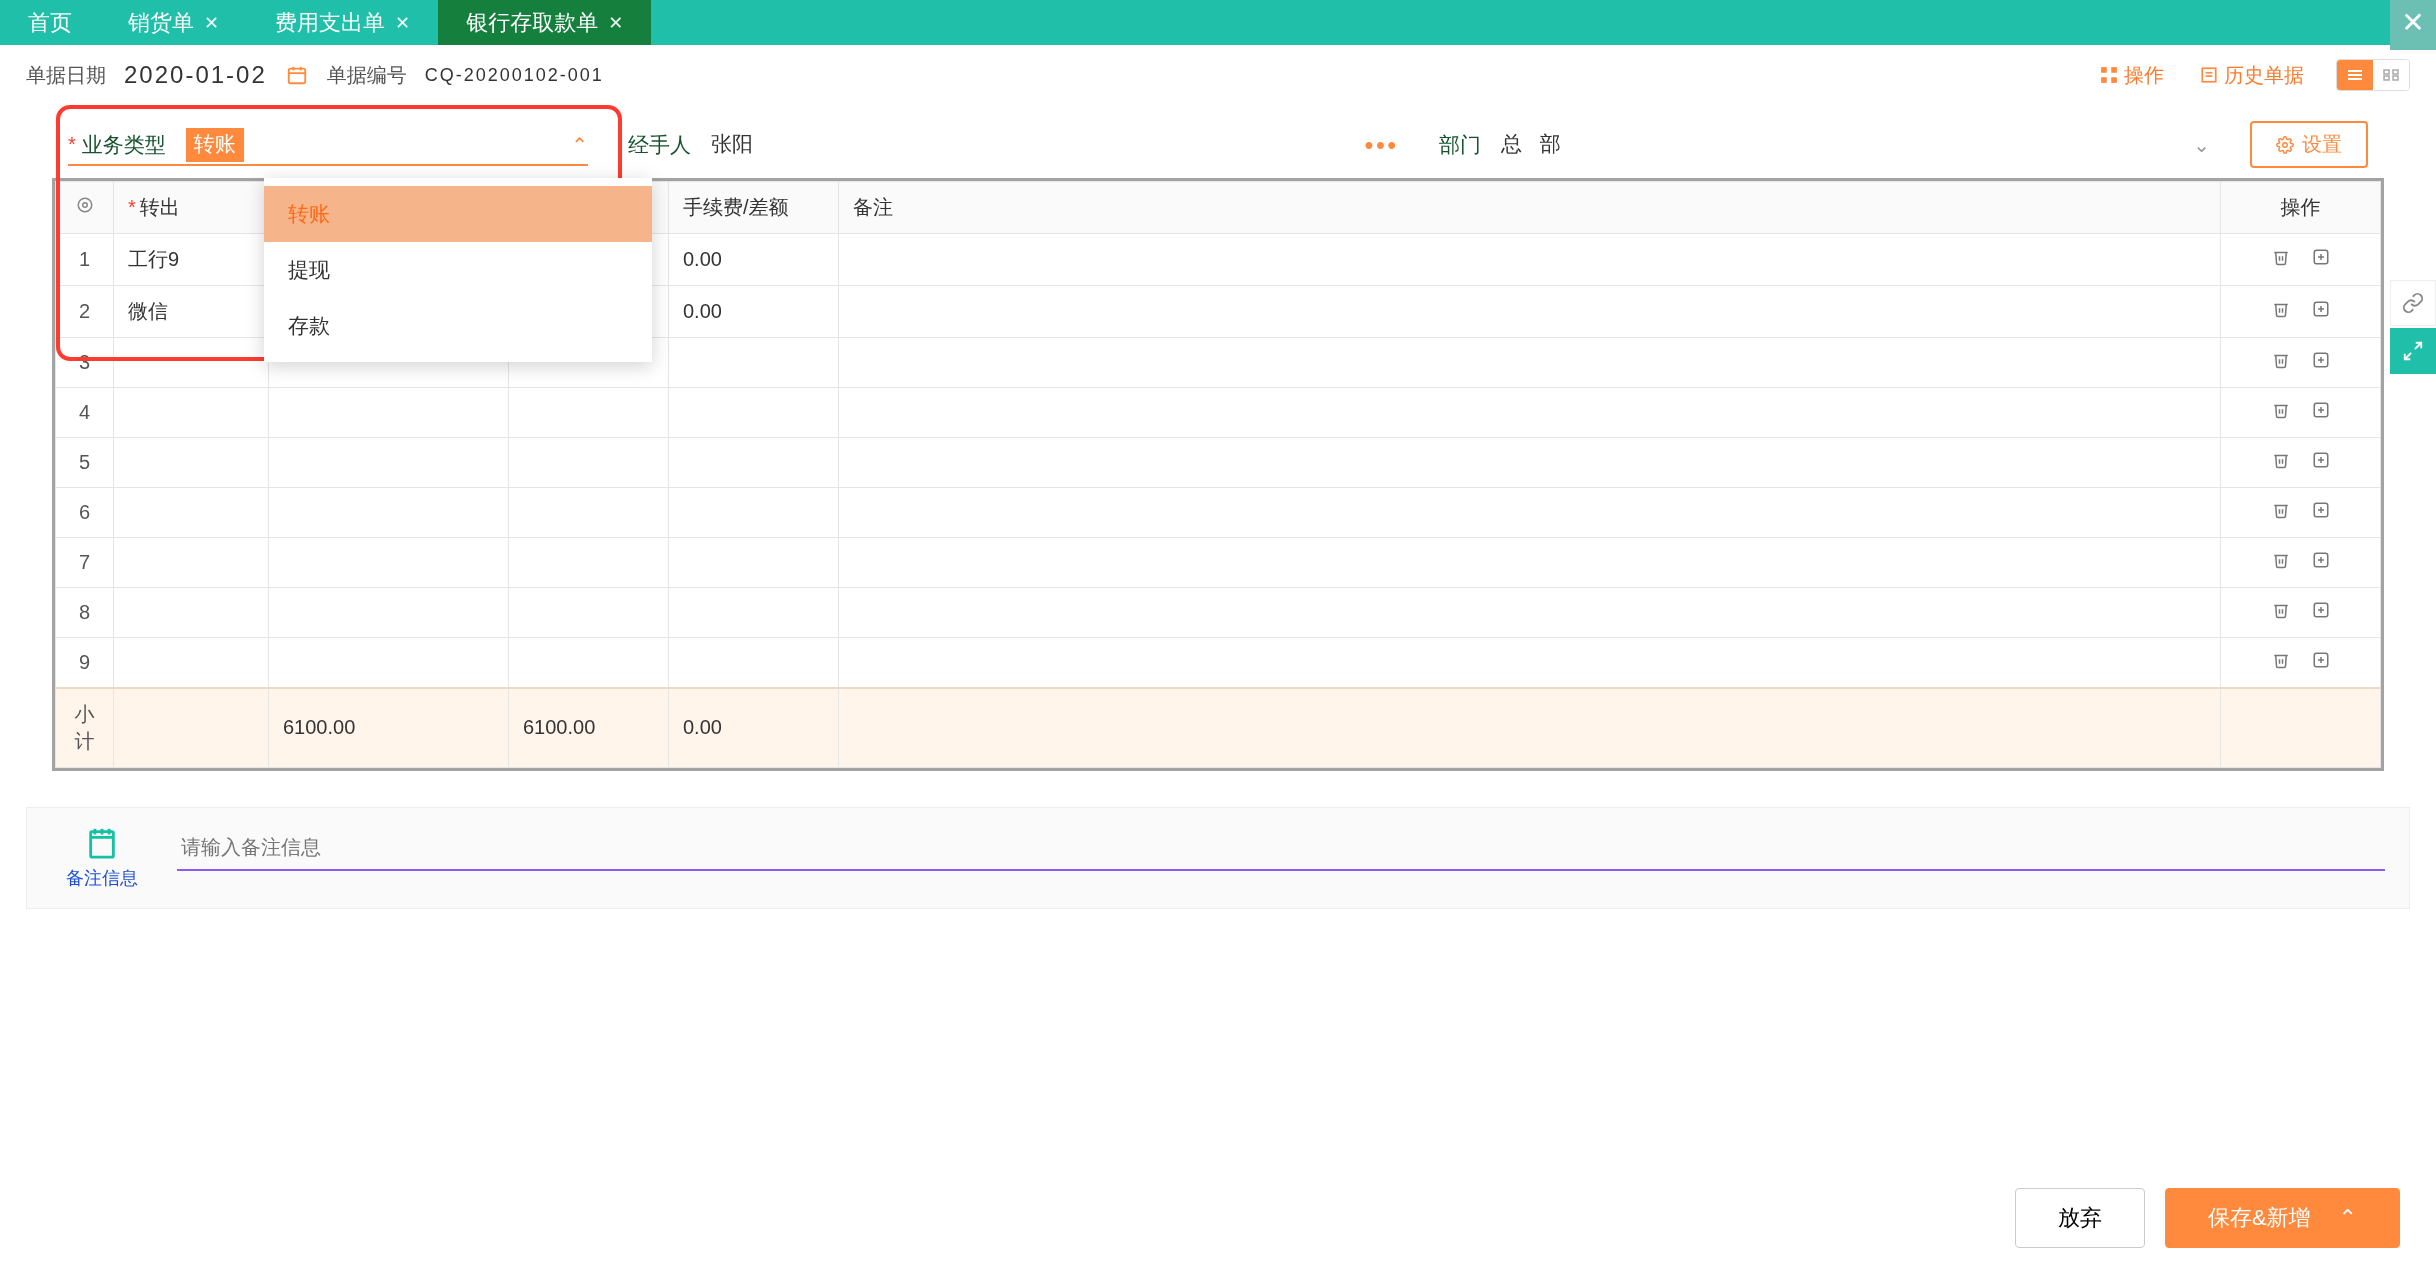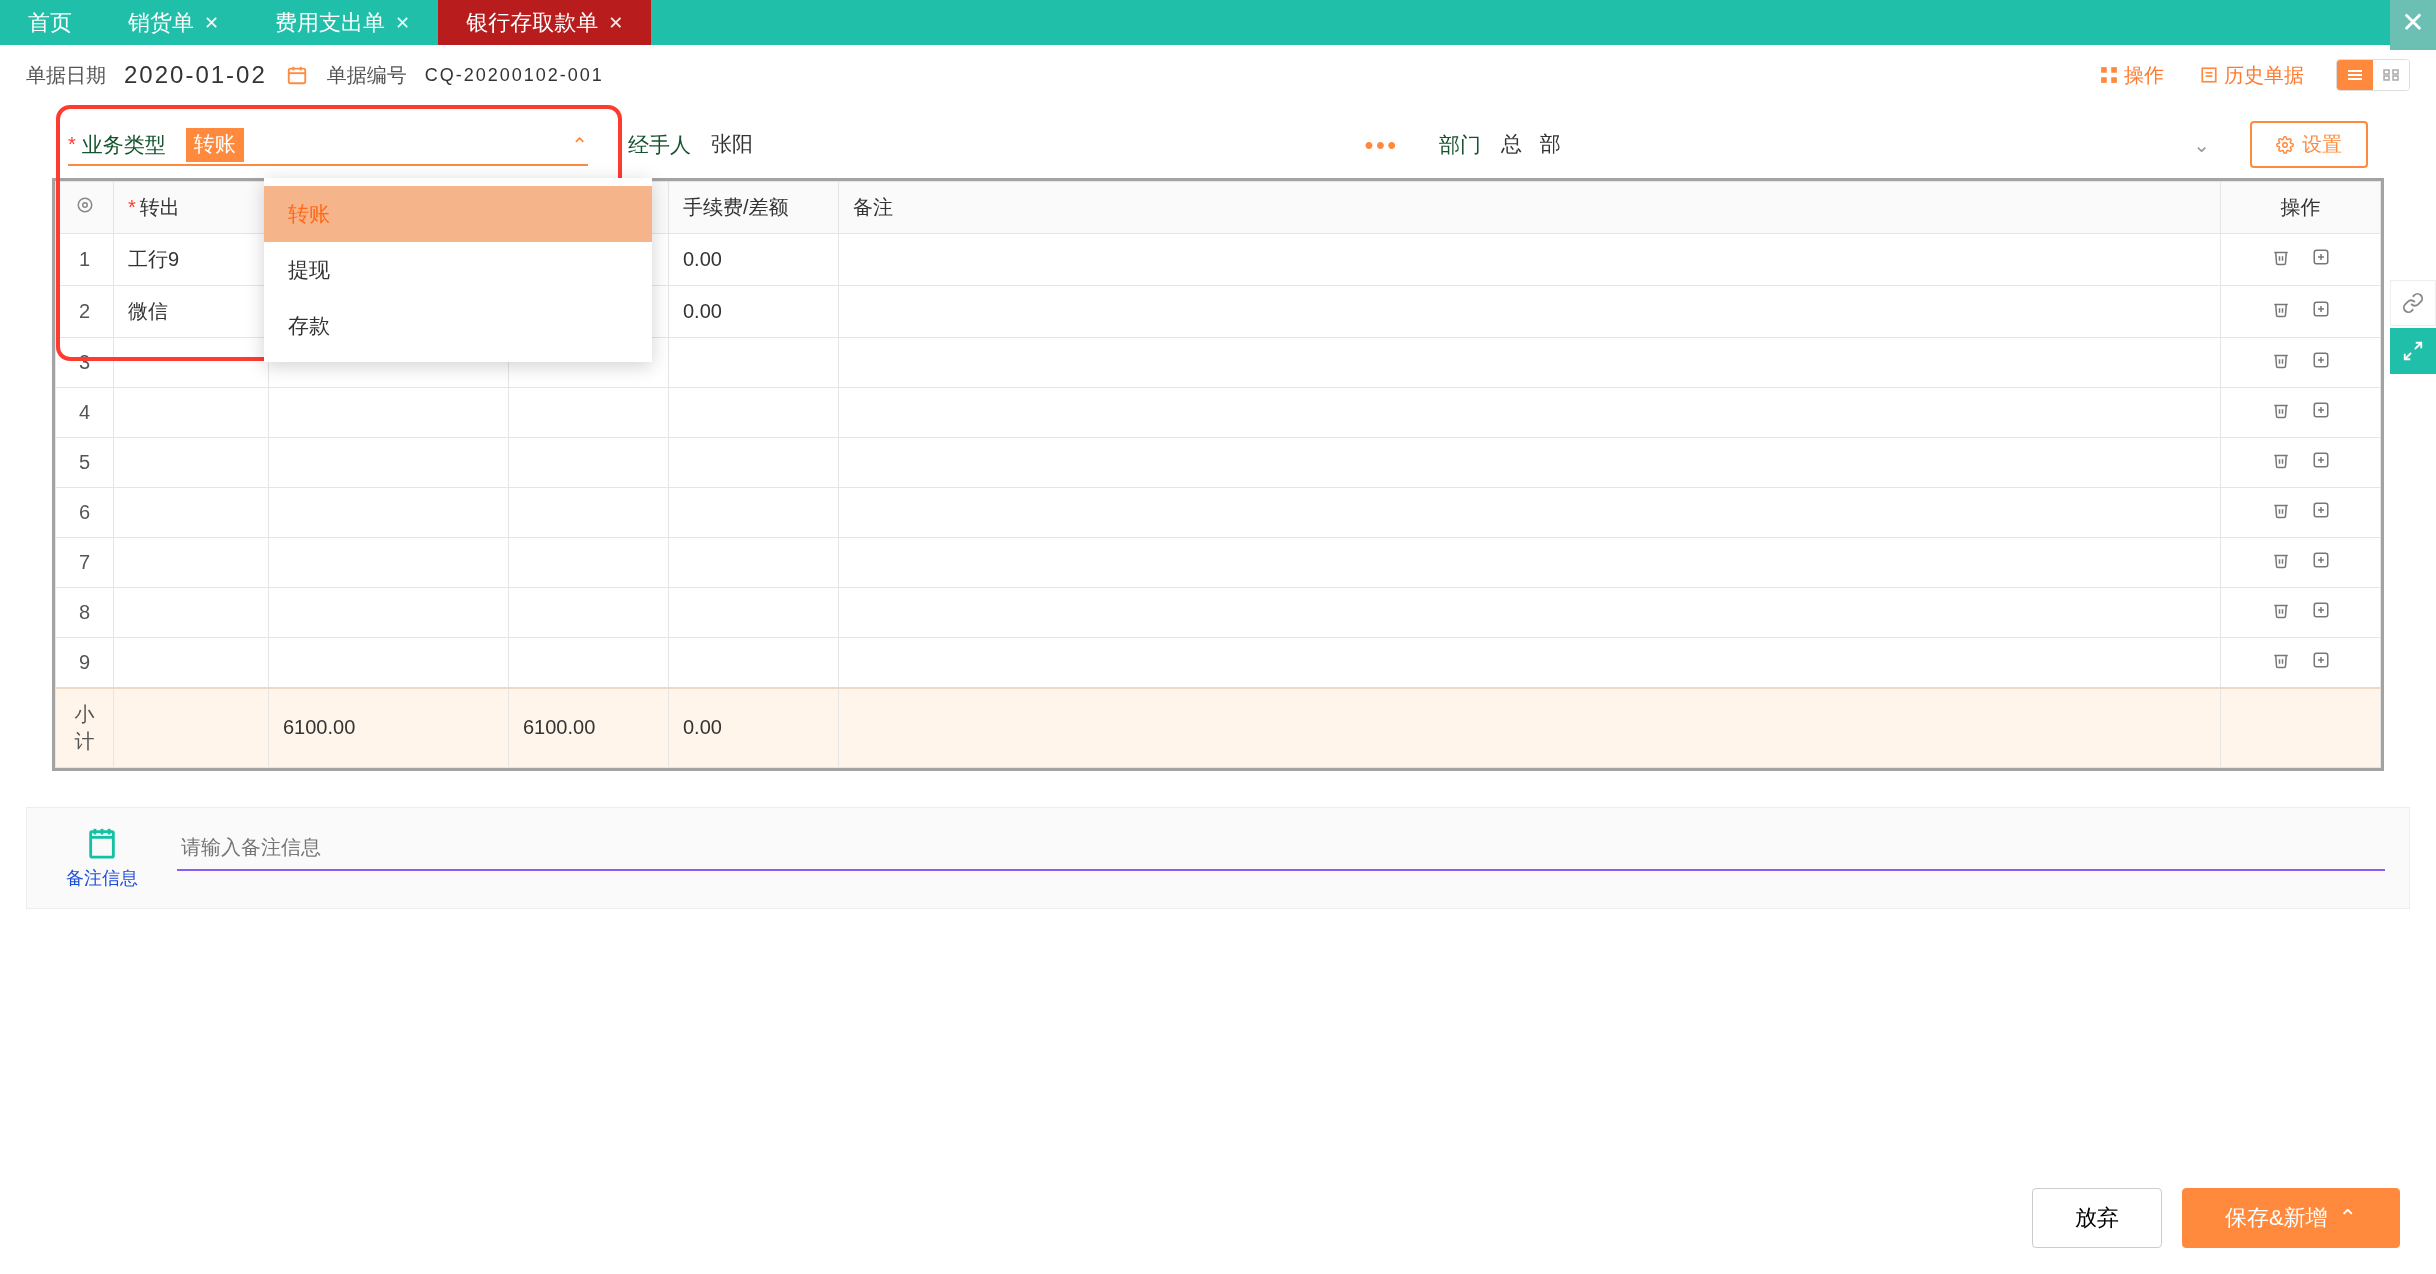--- a/index.html
+++ b/index.html
@@ -1,20 +1,20 @@
 <!DOCTYPE html>
 <html><head>
 <meta charset="utf-8">
 <style>
 * { box-sizing: border-box; margin: 0; padding: 0; }
 body { font-family: -apple-system, "PingFang SC", "Microsoft YaHei", sans-serif; font-size: 20px; background: #fff; color: #333; overflow: hidden; }
 
 .topbar { display: flex; align-items: stretch; background: #1fbfaa; height: 45px; }
 .tab { display: flex; align-items: center; padding: 0 28px; color: #fff; font-size: 22px; cursor: pointer; position: relative; }
-.tab.active { background: #b91c1c; }
+.tab.active { background: #15803d; }
 .tab .close { margin-left: 10px; font-size: 18px; opacity: 0.9; }
 .topbar-right { margin-left: auto; display: flex; align-items: center; }
 .topbar-close { width: 46px; height: 54px; background: #6bbfb3; display: flex; align-items: center; justify-content: center; color: #fff; font-size: 28px; cursor: pointer; }
 
 .meta-row { display: flex; align-items: center; padding: 14px 26px; gap: 18px; background: #fff; }
 .meta-label { color: #555; font-size: 20px; }
 .meta-value { font-size: 24px; letter-spacing: 2px; color: #333; }
 .cal-icon { width: 24px; height: 24px; display: inline-flex; align-items: center; justify-content: center; color: #ff8a3d; }
 .meta-spacer { flex: 1; }
 .meta-action { display: flex; align-items: center; gap: 6px; color: #555; font-size: 20px; cursor: pointer; margin-left: 18px; }
@@ -59,21 +59,21 @@
 .ops-icons span { cursor: pointer; }
 .subtotal-row td { background: #fff5eb; border-top: 2px solid #f0d9c4; }
 
 .remarks-bar { display: flex; align-items: center; margin: 22px 26px 0 26px; border: 1px solid #eee; background: #fafafa; }
 .remarks-label { width: 150px; text-align: center; padding: 18px 0; color: #1d4ed8; font-size: 18px; }
 .remarks-label svg { display: block; margin: 0 auto 6px auto; }
 .remarks-input { flex: 1; border: none; border-bottom: 2px solid #8b5cf6; margin: 0 24px 18px 0; padding: 10px 4px; font-size: 20px; background: transparent; color: #999; }
 
 .footer { position: fixed; bottom: 0; left: 0; right: 0; display: flex; justify-content: flex-end; gap: 20px; padding: 18px 36px 26px 36px; background: #fff; }
 .btn { padding: 14px 42px; font-size: 22px; border-radius: 4px; cursor: pointer; border: 1px solid #ccc; background: #fff; }
-.btn-primary { background: #ff8a3d; color: #fff; border-color: #ff8a3d; display: flex; align-items: center; gap: 11px; }
+.btn-primary { background: #ff8a3d; color: #fff; border-color: #ff8a3d; display: flex; align-items: center; gap: 28px; }
 
 .side-float { position: fixed; right: 0; top: 280px; display: flex; flex-direction: column; }
 .side-float > div { width: 46px; height: 46px; display: flex; align-items: center; justify-content: center; margin-bottom: 2px; }
 .sf1 { background: #fff; border: 1px solid #eee; color: #888; }
 .sf2 { background: #1fbfaa; color: #fff; }
 </style>
 </head>
 <body>
 
 <div class="topbar">

